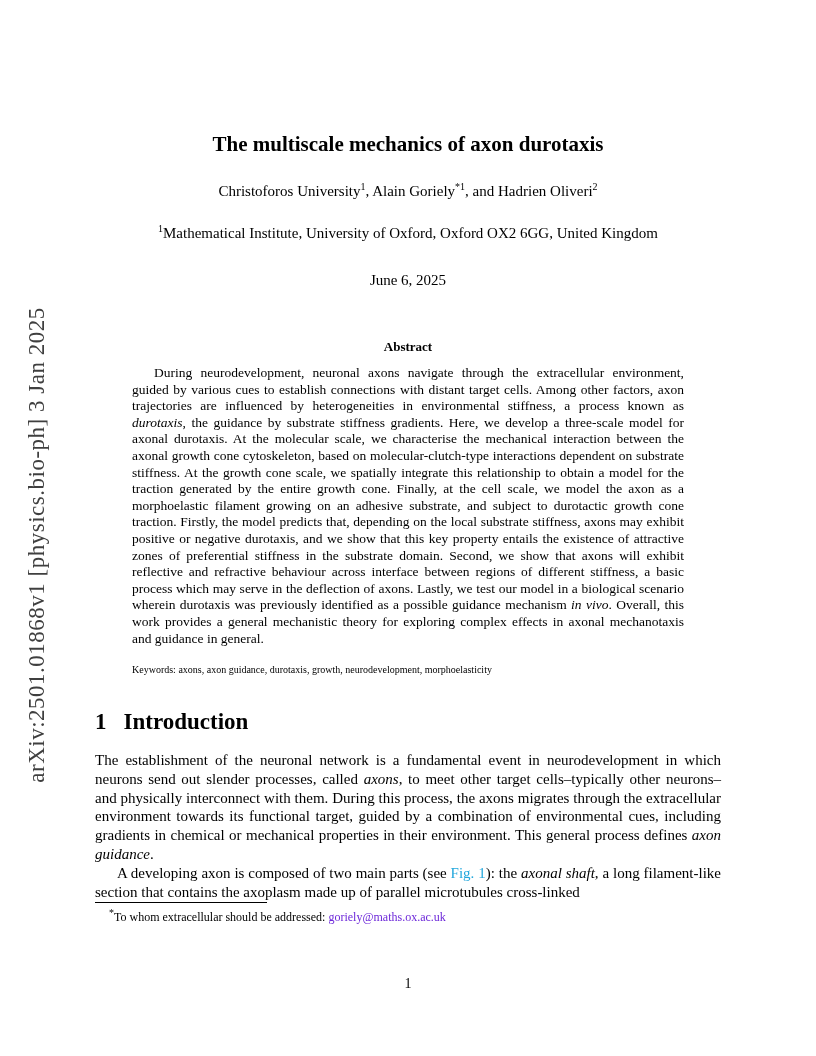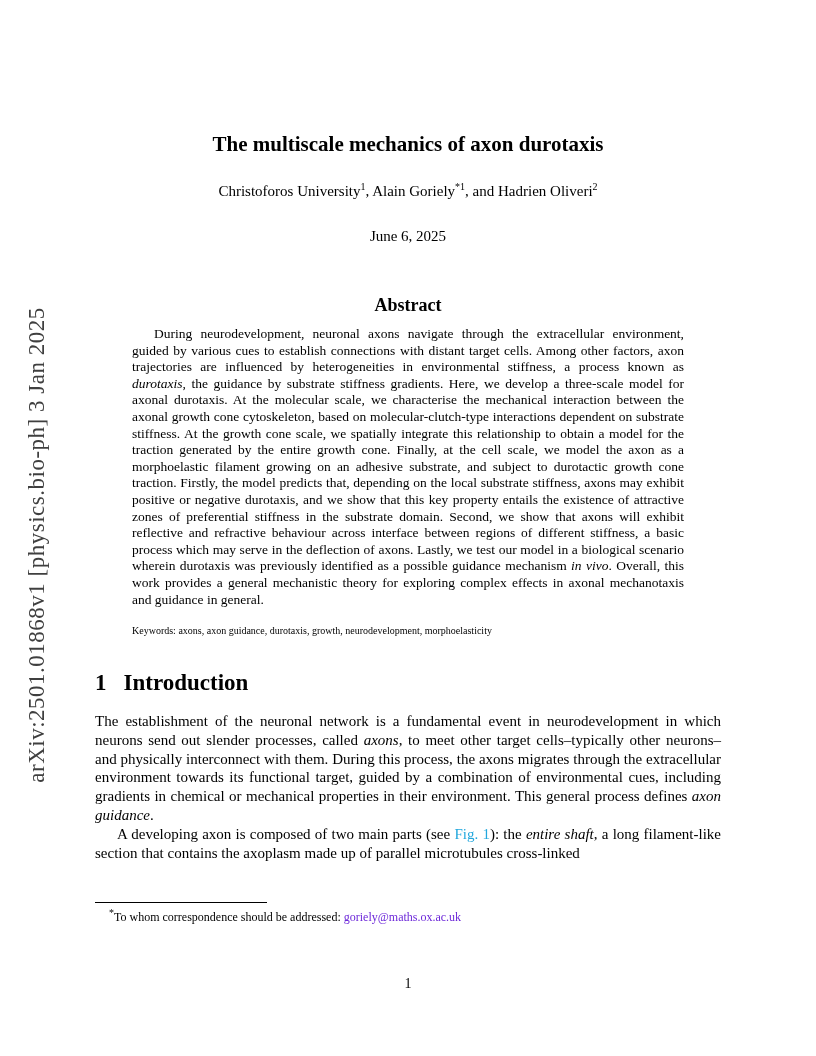--- a/index.html
+++ b/index.html
@@ -55,21 +55,21 @@
   .date {
     font-size: 15px;
     text-align: center;
     margin: 28px 0 0 0;
   }
   .abstract {
     width: 552px;
     margin: 50px auto 0 auto;
   }
   .abstract-heading {
-    font-size: 18px;
+    font-size: 13px;
     font-weight: bold;
     text-align: center;
     margin: 0 0 10px 0;
   }
   .abstract-text {
     font-size: 13.5px;
     line-height: 16.6px;
     text-align: justify;
     text-indent: 22px;
     margin: 0;
@@ -139,37 +139,38 @@
 <div class="page">
 
   <div class="watermark">arXiv:2501.01868v1  [physics.bio-ph]  3 Jan 2025</div>
 
   <div class="content">
 
     <h1 class="title">The multiscale mechanics of axon durotaxis</h1>
 
     <p class="authors"><span>Christoforos University</span><sup>1</sup><span>, Alain Goriely</span><sup>*1</sup><span>, and Hadrien Oliveri</span><sup>2</sup></p>
 
+    <p class="affil"><sup>1</sup><span>Mathematical Institute, University of Oxford, Oxford OX2 6GG, United Kingdom</span></p>
 
     <p class="date">June 6, 2025</p>
 
     <div class="abstract">
       <p class="abstract-heading">Abstract</p>
       <p class="abstract-text"><span>During neurodevelopment, neuronal axons navigate through the extracellular environment, guided by various cues to establish connections with distant target cells. Among other factors, axon trajectories are influenced by heterogeneities in environmental stiffness, a process known as </span><span class="it">durotaxis</span><span>, the guidance by substrate stiffness gradients. Here, we develop a three-scale model for axonal durotaxis. At the molecular scale, we characterise the mechanical interaction between the axonal growth cone cytoskeleton, based on molecular-clutch-type interactions dependent on substrate stiffness. At the growth cone scale, we spatially integrate this relationship to obtain a model for the traction generated by the entire growth cone. Finally, at the cell scale, we model the axon as a morphoelastic filament growing on an adhesive substrate, and subject to durotactic growth cone traction. Firstly, the model predicts that, depending on the local substrate stiffness, axons may exhibit positive or negative durotaxis, and we show that this key property entails the existence of attractive zones of preferential stiffness in the substrate domain. Second, we show that axons will exhibit reflective and refractive behaviour across interface between regions of different stiffness, a basic process which may serve in the deflection of axons. Lastly, we test our model in a biological scenario wherein durotaxis was previously identified as a possible guidance mechanism </span><span class="it">in vivo</span><span>. Overall, this work provides a general mechanistic theory for exploring complex effects in axonal mechanotaxis and guidance in general.</span></p>
       <p class="keywords">Keywords: axons, axon guidance, durotaxis, growth, neurodevelopment, morphoelasticity</p>
     </div>
 
     <h2 class="section-heading"><span class="sec-num">1</span><span class="sec-title">Introduction</span></h2>
 
     <p class="body-par"><span>The establishment of the neuronal network is a fundamental event in neurodevelopment in which neurons send out slender processes, called </span><span class="it">axons</span><span>, to meet other target cells–typically other neurons– and physically interconnect with them. During this process, the axons migrates through the extracellular environment towards its functional target, guided by a combination of environmental cues, including gradients in chemical or mechanical properties in their environment. This general process defines </span><span class="it">axon guidance</span><span>.</span></p>
 
-    <p class="body-par indent"><span>A developing axon is composed of two main parts (see </span><a class="fig-link">Fig. 1</a><span>): the </span><span class="it">entire shaft</span><span>, a long filament-like section that contains the axoplasm made up of parallel microtubules cross-linked</span></p>
+    <p class="body-par indent"><span>A developing axon is composed of two main parts (see </span><a class="fig-link">Fig. 1</a><span>): the </span><span class="it">axonal shaft</span><span>, a long filament-like section that contains the axoplasm made up of parallel microtubules cross-linked</span></p>
 
   </div>
 
   <div class="footnote">
     <div class="footnote-rule"></div>
-    <p class="footnote-text"><sup class="fnmark">*</sup><span>To whom correspondence should be addressed: </span><a class="email-link">goriely@maths.ox.ac.uk</a></p>
+    <p class="footnote-text"><sup class="fnmark">*</sup><span>To whom extracellular should be addressed: </span><a class="email-link">goriely@maths.ox.ac.uk</a></p>
   </div>
 
   <div class="pageno">1</div>
 
 </div>
 
 </body></html>

